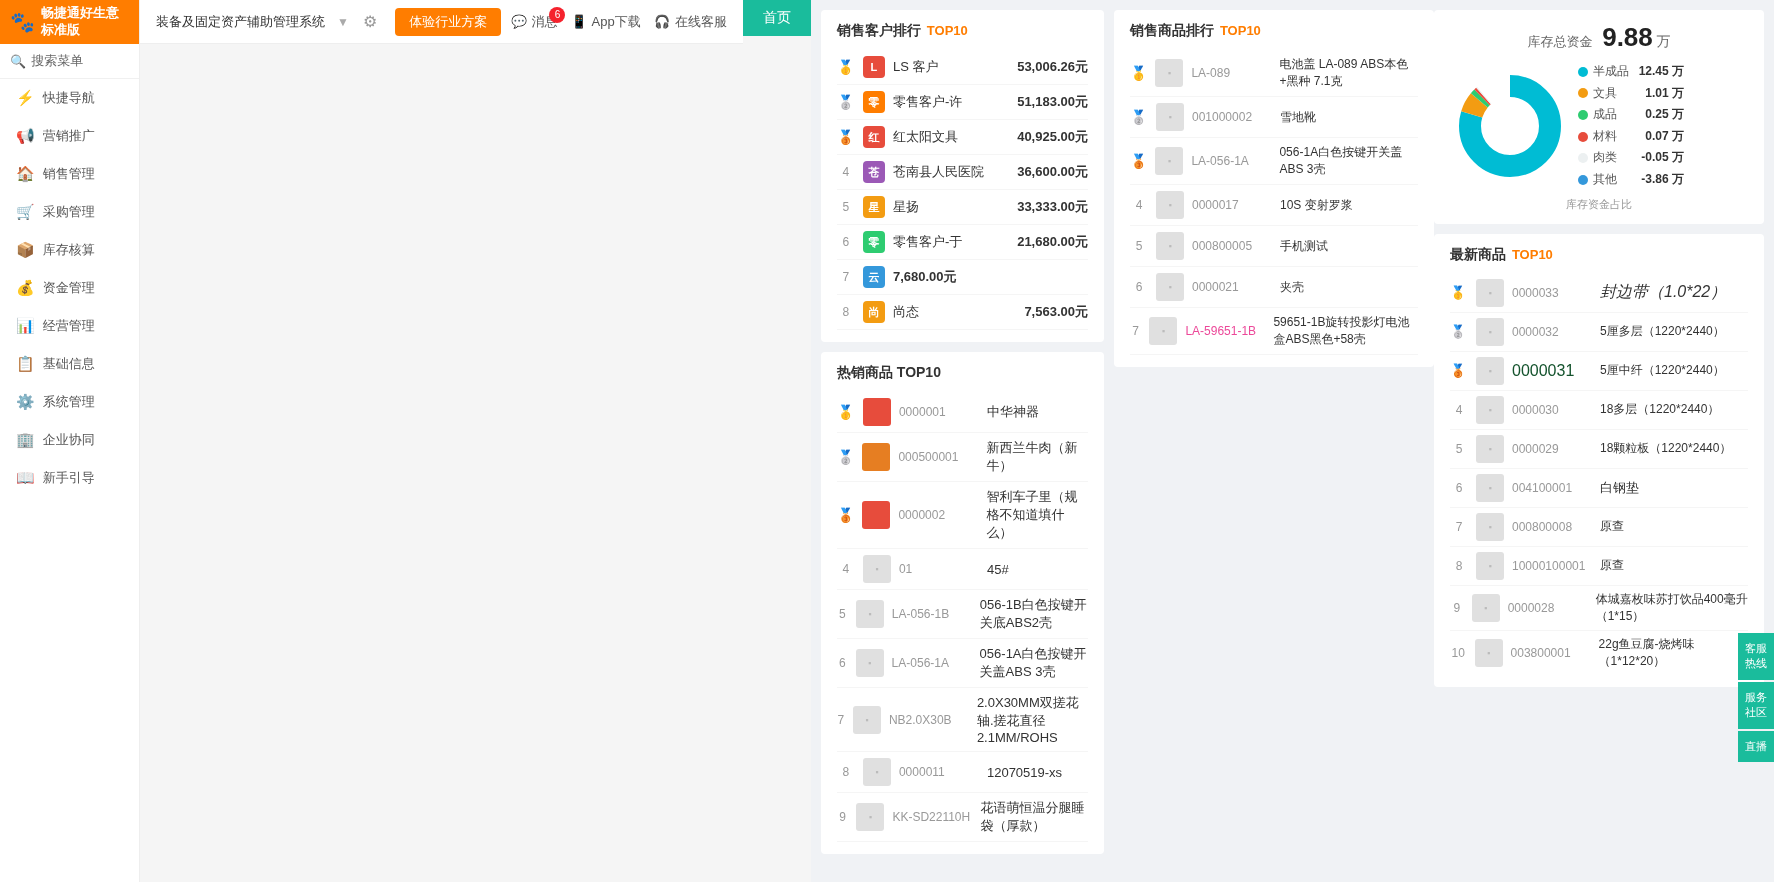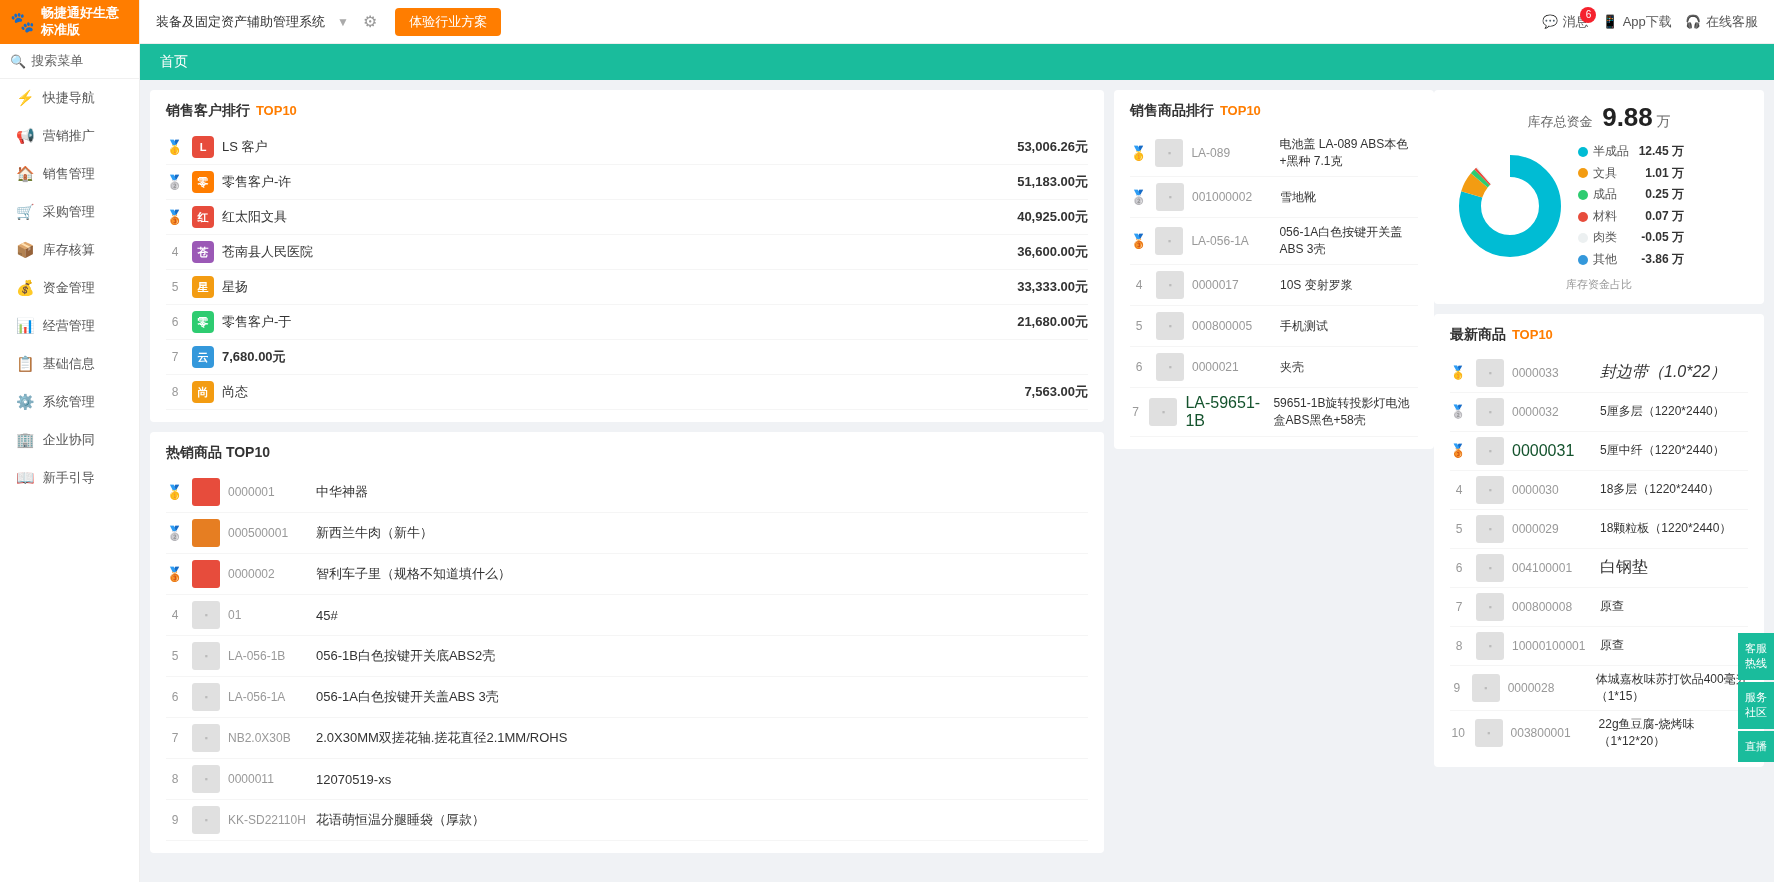--- a/index.html
+++ b/index.html
@@ -47,21 +47,21 @@
       color: #555;
       cursor: pointer;
       font-size: 13px;
     }
     .sidebar-menu-item .menu-icon { font-size: 15px; color: #aaa; }
 
     
     .main-wrap {
       flex: 1;
       display: flex;
-      flex-direction: column;
+      flex-direction: row;
       height: 882px;
       overflow: hidden;
     }
 
     
     .header {
       height: 44px;
       background: #fff;
       border-bottom: 1px solid #eee;
       display: flex;
@@ -534,21 +534,21 @@
   </div>
             <div class="rank-row">
     <span style="width:18px;text-align:center;color:#999;font-size:12px;">6</span>
     <div class="prod-img" style="background:#e0e0e0;color:#bbb;font-size:9px;">▪</div>
     <span style="color:#999;font-size:12px;min-width:80px;">0000021</span>
     <span style="color:#333;font-size:12px;">夹壳</span>
   </div>
             <div class="rank-row">
     <span style="width:18px;text-align:center;color:#999;font-size:12px;">7</span>
     <div class="prod-img" style="background:#e0e0e0;color:#bbb;font-size:9px;">▪</div>
-    <span style="color:#14532d;font-size:16px;min-width:80px;">LA-59651-1B</span>
+    <span style="color:#ec4899;font-size:12px;min-width:80px;">LA-59651-1B</span>
     <span style="color:#333;font-size:12px;">59651-1B旋转投影灯电池盒ABS黑色+58壳</span>
   </div>
           </div>
       </div>
     </div>
 
     <div class="content-right">
 
       <div class="card" style="margin-top:10px;">
         <div class="inventory-total">
@@ -635,21 +635,21 @@
             <div class="new-prod-row">
     <span style="width:18px;text-align:center;color:#999;font-size:12px;">5</span>
     <div class="prod-img" style="background:#e0e0e0;color:#bbb;font-size:9px;">▪</div>
     <span style="color:#999;font-size:12px;min-width:80px;">0000029</span>
     <span style="color:#333;font-size:12px;">18颗粒板（1220*2440）</span>
   </div>
             <div class="new-prod-row">
     <span style="width:18px;text-align:center;color:#999;font-size:12px;">6</span>
     <div class="prod-img" style="background:#e0e0e0;color:#bbb;font-size:9px;">▪</div>
     <span style="color:#999;font-size:12px;min-width:80px;">004100001</span>
-    <span style="color:#333;font-size:16px;">白钢垫</span>
+    <span style="color:#333;font-size:13px;">白钢垫</span>
   </div>
             <div class="new-prod-row">
     <span style="width:18px;text-align:center;color:#999;font-size:12px;">7</span>
     <div class="prod-img" style="background:#e0e0e0;color:#bbb;font-size:9px;">▪</div>
     <span style="color:#999;font-size:12px;min-width:80px;">000800008</span>
     <span style="color:#333;font-size:12px;">原查</span>
   </div>
             <div class="new-prod-row">
     <span style="width:18px;text-align:center;color:#999;font-size:12px;">8</span>
     <div class="prod-img" style="background:#e0e0e0;color:#bbb;font-size:9px;">▪</div>

